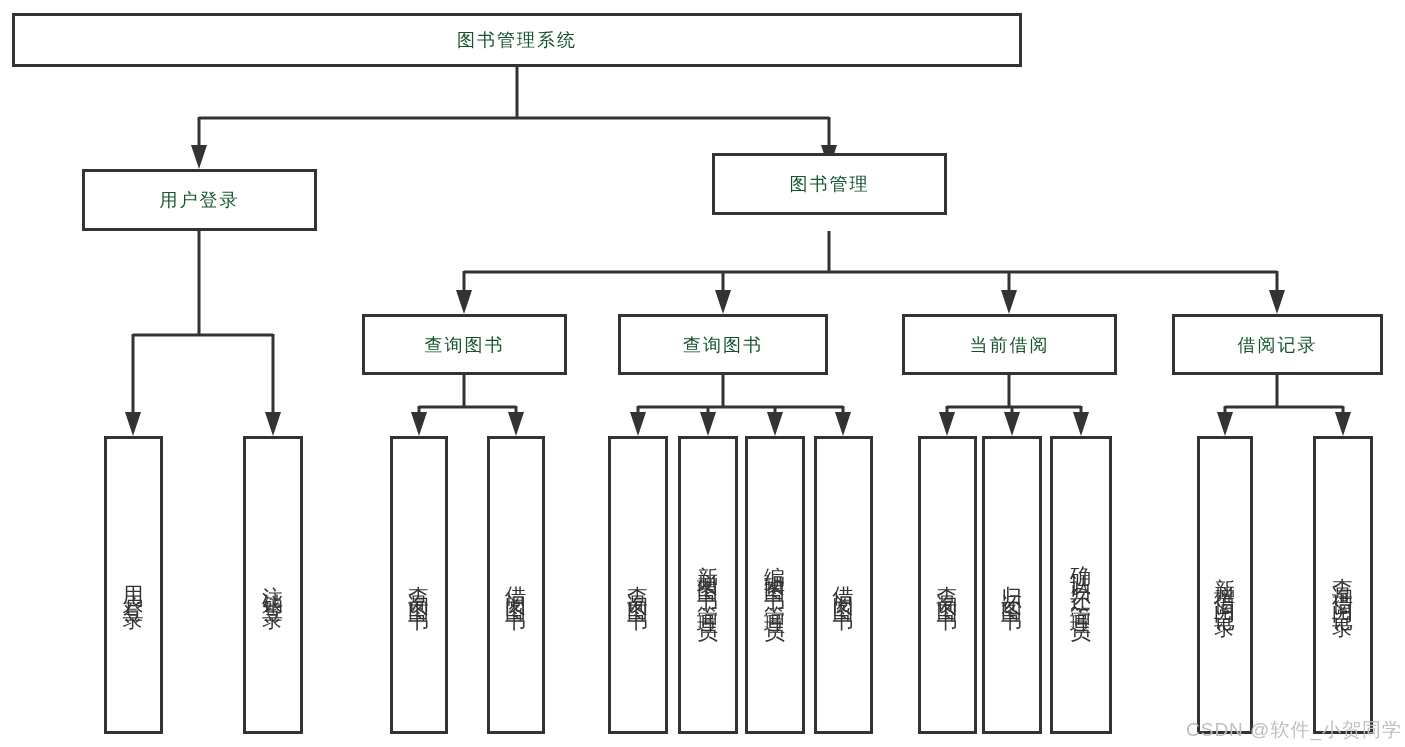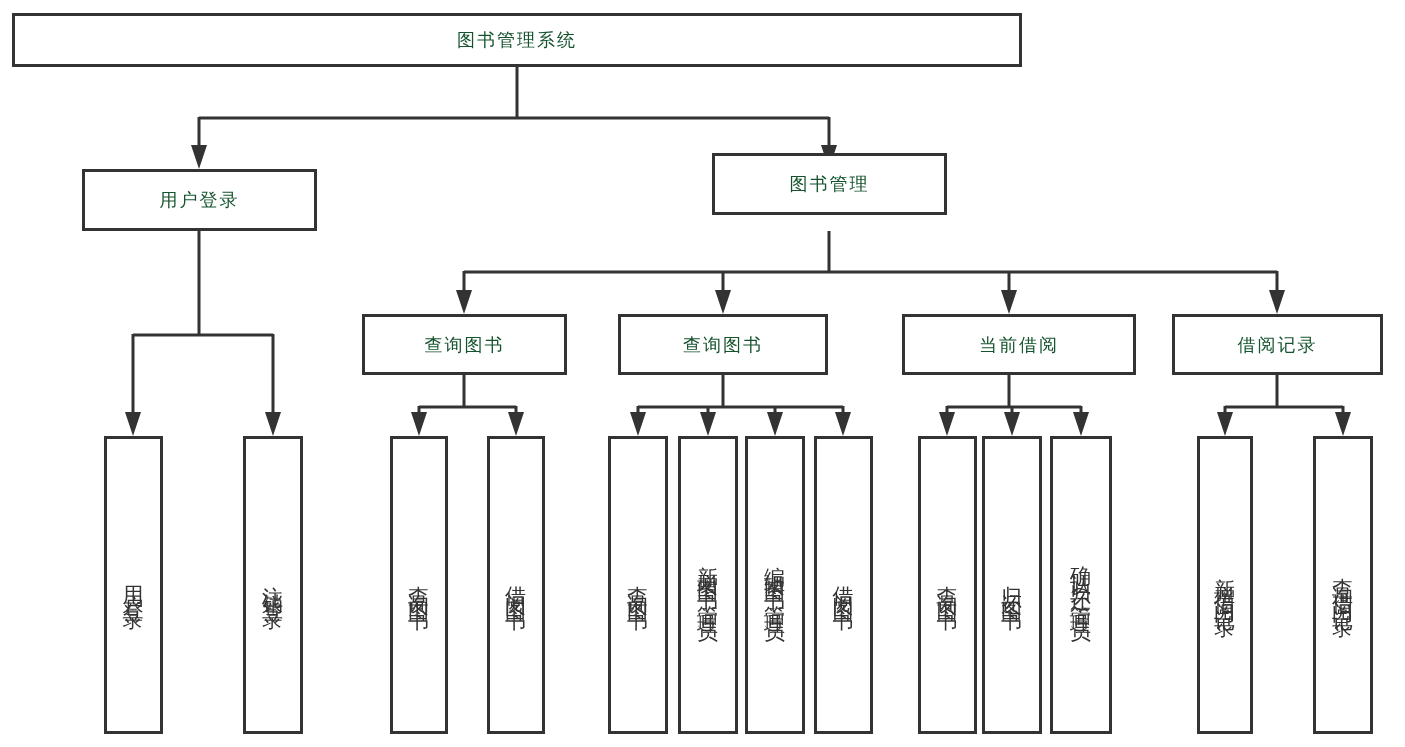--- a/index.html
+++ b/index.html
@@ -35,21 +35,21 @@
     letter-spacing:8px;
     color:#333333;
     white-space:nowrap;
   }
   .root{left:12px;top:13px;width:1010px;height:54px;}
   .lvl2-user{left:82px;top:169px;width:235px;height:62px;}
   .lvl2-book{left:712px;top:153px;width:235px;height:62px;}
   .sec{top:314px;height:61px;}
   .sec-new{left:362px;width:205px;}
   .sec-borrow{left:618px;width:210px;}
-  .sec-current{left:902px;width:234px;}
+  .sec-current{left:902px;width:215px;}
   .sec-record{left:1172px;width:211px;}
   .leaf{top:436px;height:298px;}
   .leaf1{left:104px;width:59px;}
   .leaf2{left:243px;width:60px;}
   .leaf3{left:390px;width:58px;}
   .leaf4{left:487px;width:58px;}
   .leaf5{left:608px;width:60px;}
   .leaf6{left:678px;width:60px;}
   .leaf7{left:745px;width:60px;}
   .leaf8{left:814px;width:59px;}
@@ -186,14 +186,15 @@
     <span class="vtext">确认归还（管理员）</span>
   </div>
 
   <div class="box leaf leaf12">
     <span class="vtext">新增借阅记录</span>
   </div>
   <div class="box leaf leaf13">
     <span class="vtext">查询借阅记录</span>
   </div>
 
+  <div class="watermark">CSDN @软件_小贺同学</div>
 
 </div>
 
 </body></html>

